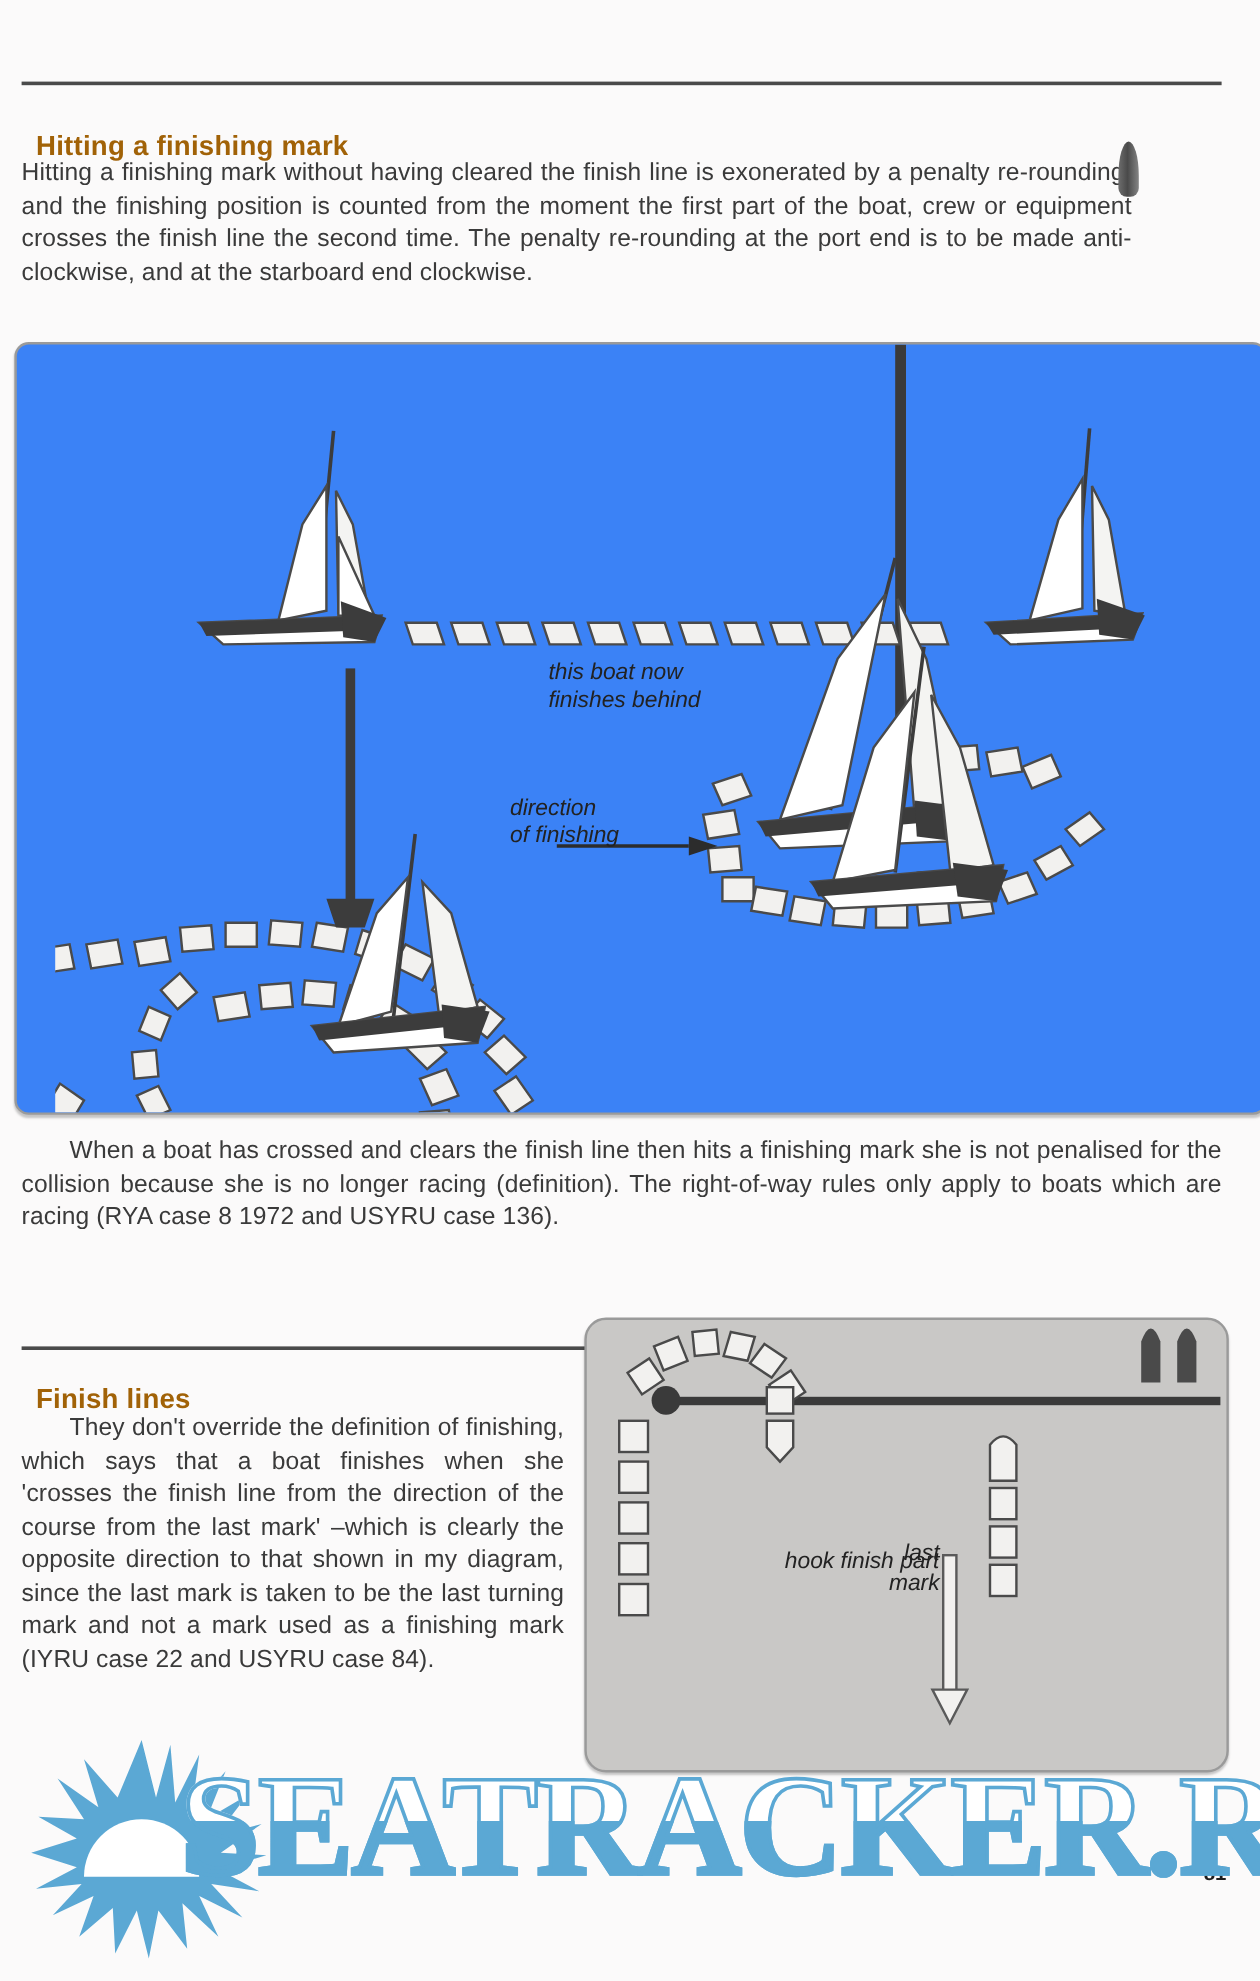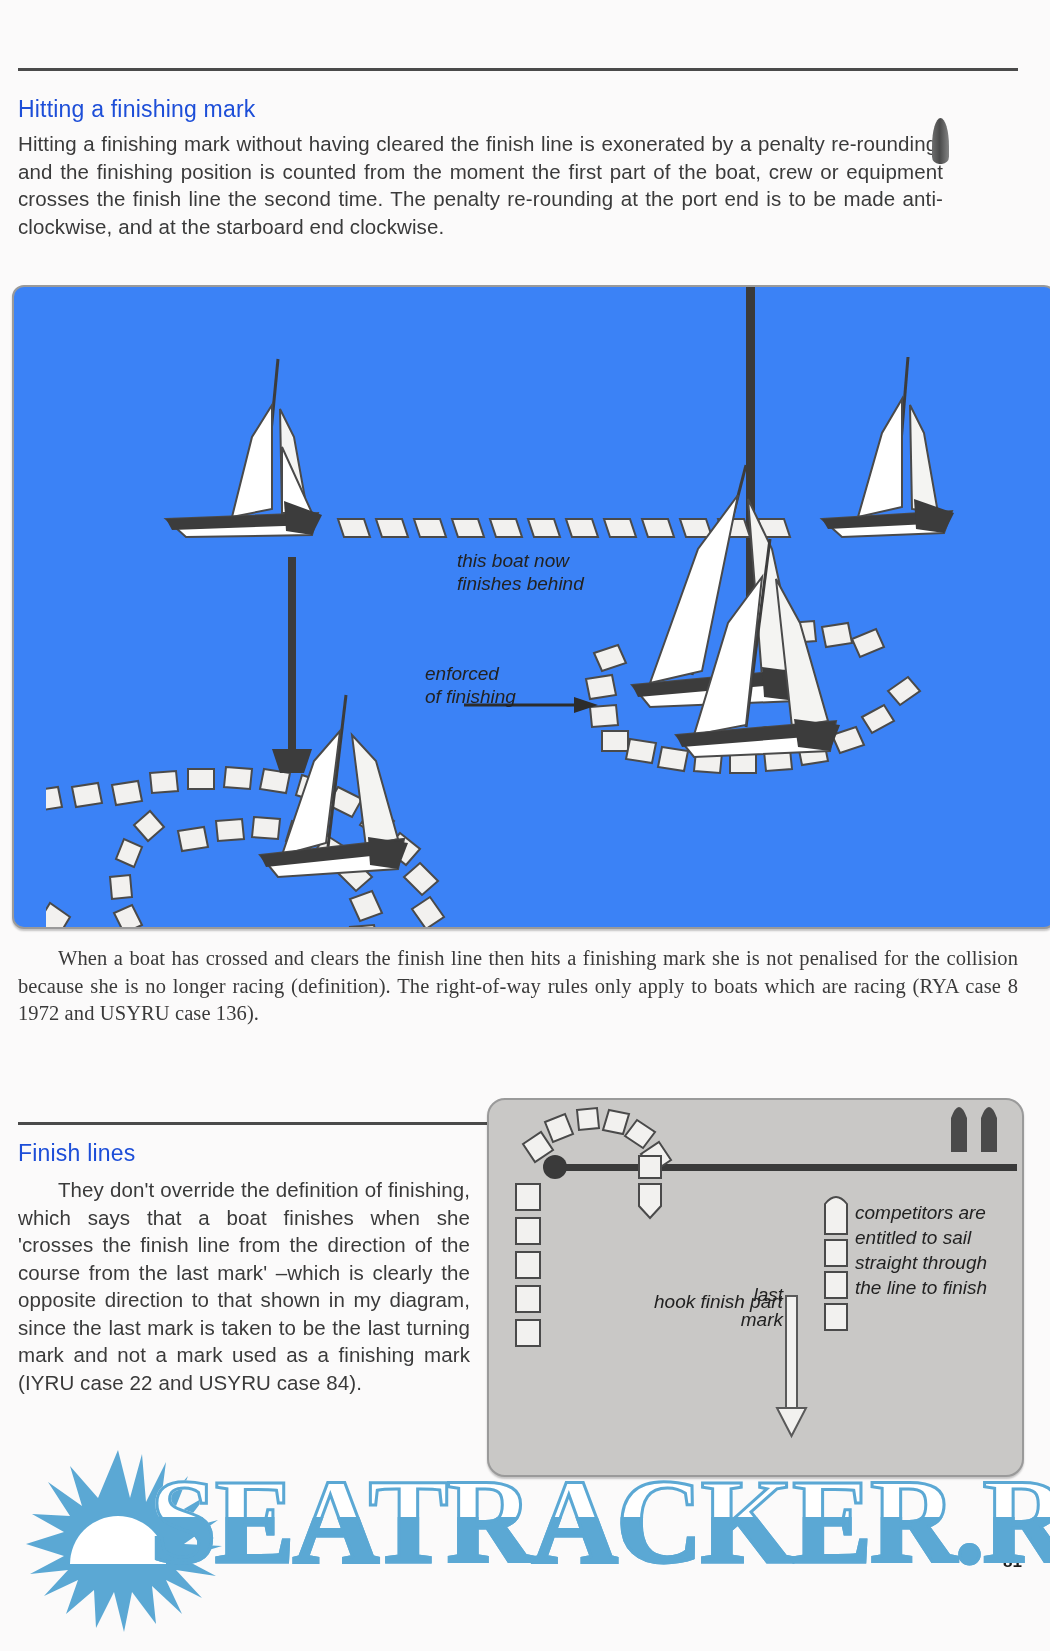--- a/index.html
+++ b/index.html
@@ -22,21 +22,21 @@
     font-size:19px;font-weight:bold;letter-spacing:.4px;color:#1d1d1d;
     display:inline-block;
   }
   .header-rule{
     position:absolute;left:18px;top:68px;width:1000px;height:3px;
     background:#4a4a4a;
   }
 
   
   h2.sec{
-    position:absolute;margin:0;font-size:23px;font-weight:normal;color:#1d4ed8;
+    position:absolute;margin:12px;font-size:23px;font-weight:bold;color:#a16207;
     letter-spacing:.2px;
   }
   .body-text{
     position:absolute;font-size:20.5px;line-height:27.5px;color:#3a3a3a;
     letter-spacing:.1px;
   }
   .body-text p{margin:0;}
   .just{ text-align:justify; text-align-last:left;}
 
   
@@ -274,27 +274,27 @@
         <path d="M214,568 L358,552 L354,566 L220,580 Z" fill="#3c3c3c" stroke="none"></path>
         <path d="M322,550 L362,556 L352,582 L324,578 Z" fill="#3c3c3c" stroke="none"></path>
       </g>
     </svg>
 
     <div class="fig-label" style="left:443px;top:262px;">
       <div>this boat now</div>
       <div>finishes behind</div>
     </div>
     <div class="fig-label" style="left:411px;top:375px;">
-      <div>enforced</div>
+      <div>direction</div>
       <div>of finishing</div>
     </div>
   </div>
 
   <div class="body-text just" id="mid-para">
-    <p style="text-indent:40px;font-family:Liberation Serif, serif;">When a boat has crossed and clears the finish line then hits a finishing mark she is not penalised for the collision because she is no longer racing (definition). The right-of-way rules only apply to boats which are racing (RYA case 8 1972 and USYRU case 136).</p>
+    <p style="text-indent:40px;">When a boat has crossed and clears the finish line then hits a finishing mark she is not penalised for the collision because she is no longer racing (definition). The right-of-way rules only apply to boats which are racing (RYA case 8 1972 and USYRU case 136).</p>
   </div>
 
   <div class="divider"></div>
 
   <h2 class="sec" id="fl-heading">Finish lines</h2>
   <div class="body-text just" id="fl-para">
     <p style="text-indent:40px;">They don't override the definition of finishing, which says that a boat finishes when she 'crosses the finish line from the direction of the course from the last mark' –which is clearly the opposite direction to that shown in my diagram, since the last mark is taken to be the last turning mark and not a mark used as a finishing mark (IYRU case 22 and USYRU case 84).</p>
   </div>
 
   <div class="figure2">
@@ -334,26 +334,20 @@
       </g>
 
       <g stroke="#5a5a5a" stroke-width="2" fill="#f2f1ef">
         <rect x="297" y="196" width="11" height="120"></rect>
         <polygon points="288,308 317,308 302.5,336"></polygon>
       </g>
     </svg>
 
     <div class="fig-label" style="left:165px;top:190px;">hook finish part</div>
 
-    <div class="fig-label" style="left:366px;top:100px;line-height:25px;">
-      <div>competitors are</div>
-      <div>entitled to sail</div>
-      <div>straight through</div>
-      <div>the line to finish</div>
-    </div>
 
     <div class="fig-label" style="left:232px;top:182px;line-height:25px;text-align:right;width:62px;">
       <div>last</div>
       <div>mark</div>
     </div>
   </div>
 
   <div class="page-number">81</div>
 
   <div class="watermark">

